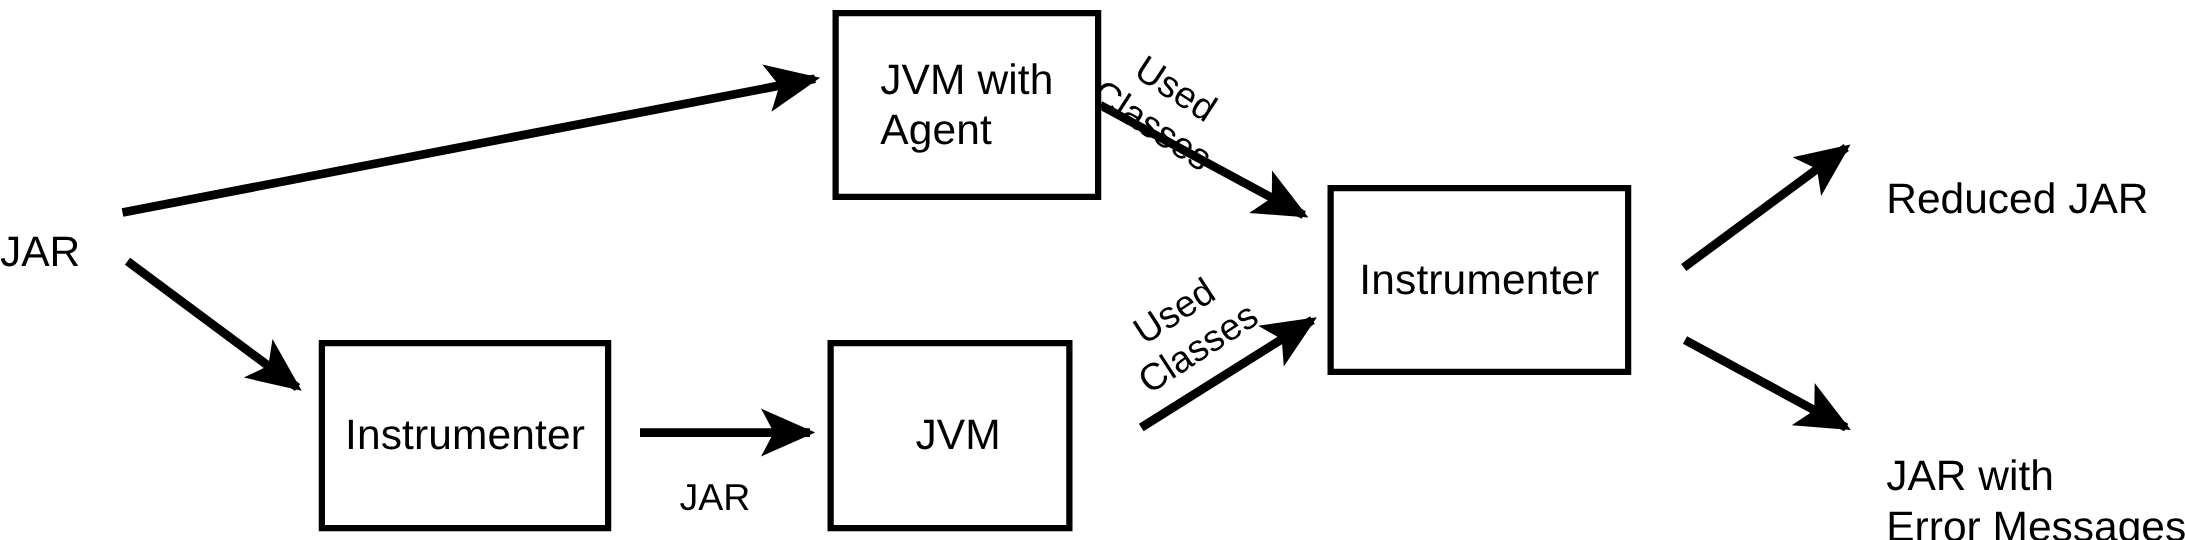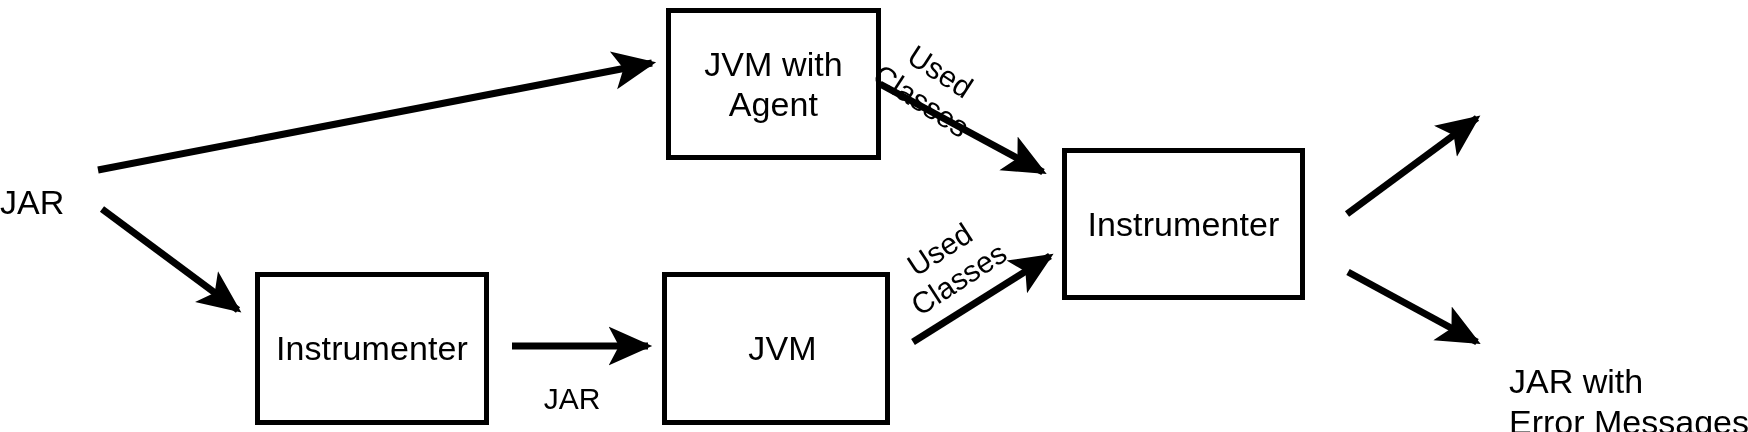--- a/index.html
+++ b/index.html
@@ -26,21 +26,21 @@
     height: 432px;
   }
   .node-box {
     position: absolute;
     box-sizing: border-box;
     border: 5px solid #000000;
     background: #ffffff;
     display: flex;
     align-items: center;
     justify-content: center;
-    text-align: center;
+    text-align: left;
     line-height: 1.18;
     font-size: 34px;
     letter-spacing: 0.1px;
   }
   .node-box .box-text {
     display: block;
     white-space: pre-line;
   }
   .free-label {
     position: absolute;
@@ -93,28 +93,31 @@
 
   <div class="node-box" style="left:666px; top:8px; width:215px; height:152px;">
     <span class="box-text">JVM with
 Agent</span>
   </div>
 
   <div class="node-box" style="left:255px; top:272px; width:234px; height:153px;">
     <span class="box-text">Instrumenter</span>
   </div>
 
-  <div class="node-box" style="left:662px; top:272px; width:228px; height:153px;padding-left:13px;">
+  <div class="node-box" style="left:662px; top:272px; width:196px; height:153px;padding-left:13px;">
     <span class="box-text">JVM</span>
   </div>
 
   <div class="node-box" style="left:1062px; top:148px; width:243px; height:152px;">
     <span class="box-text">Instrumenter</span>
   </div>
 
+  <div class="free-label" style="left:1509px; top:98px; width:230px; text-align:left;">
+    <span class="box-text">Reduced JAR</span>
+  </div>
 
   <div class="free-label" style="left:1509px; top:320px; width:245px; text-align:left;">
     <span class="box-text">JAR with
 Error Messages</span>
   </div>
 
   <div class="edge-label rot-down" style="left:940px; top:72px;">
     <span>Used
 Classes</span>
   </div>

